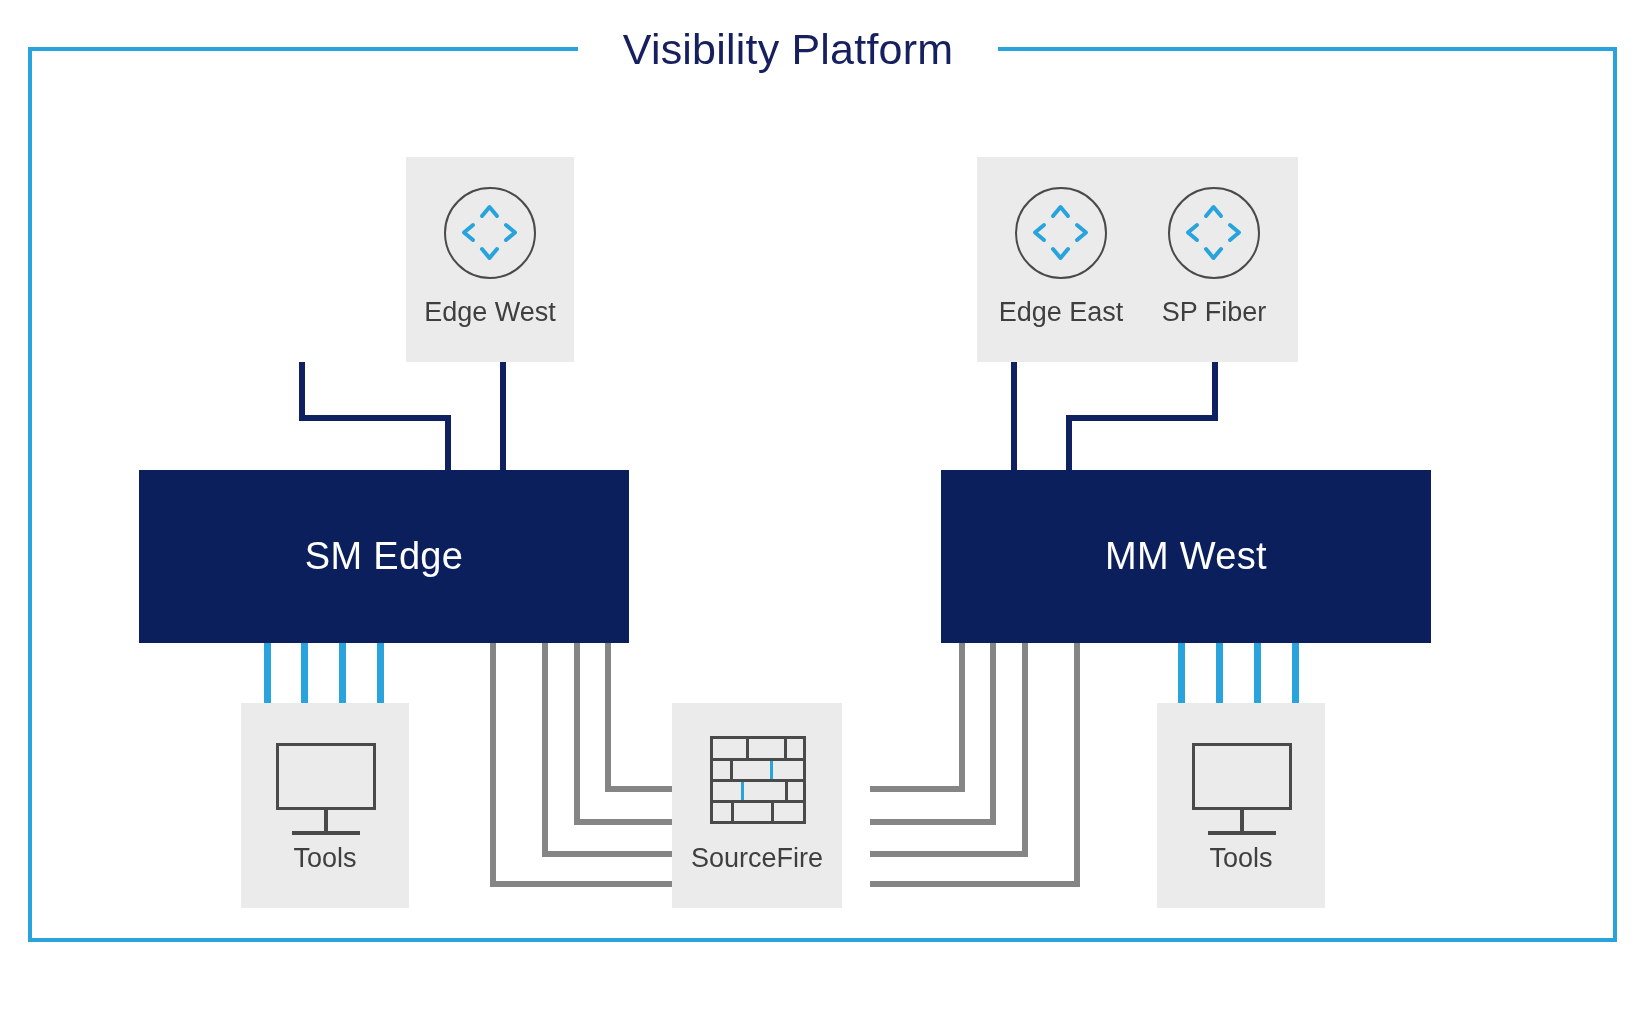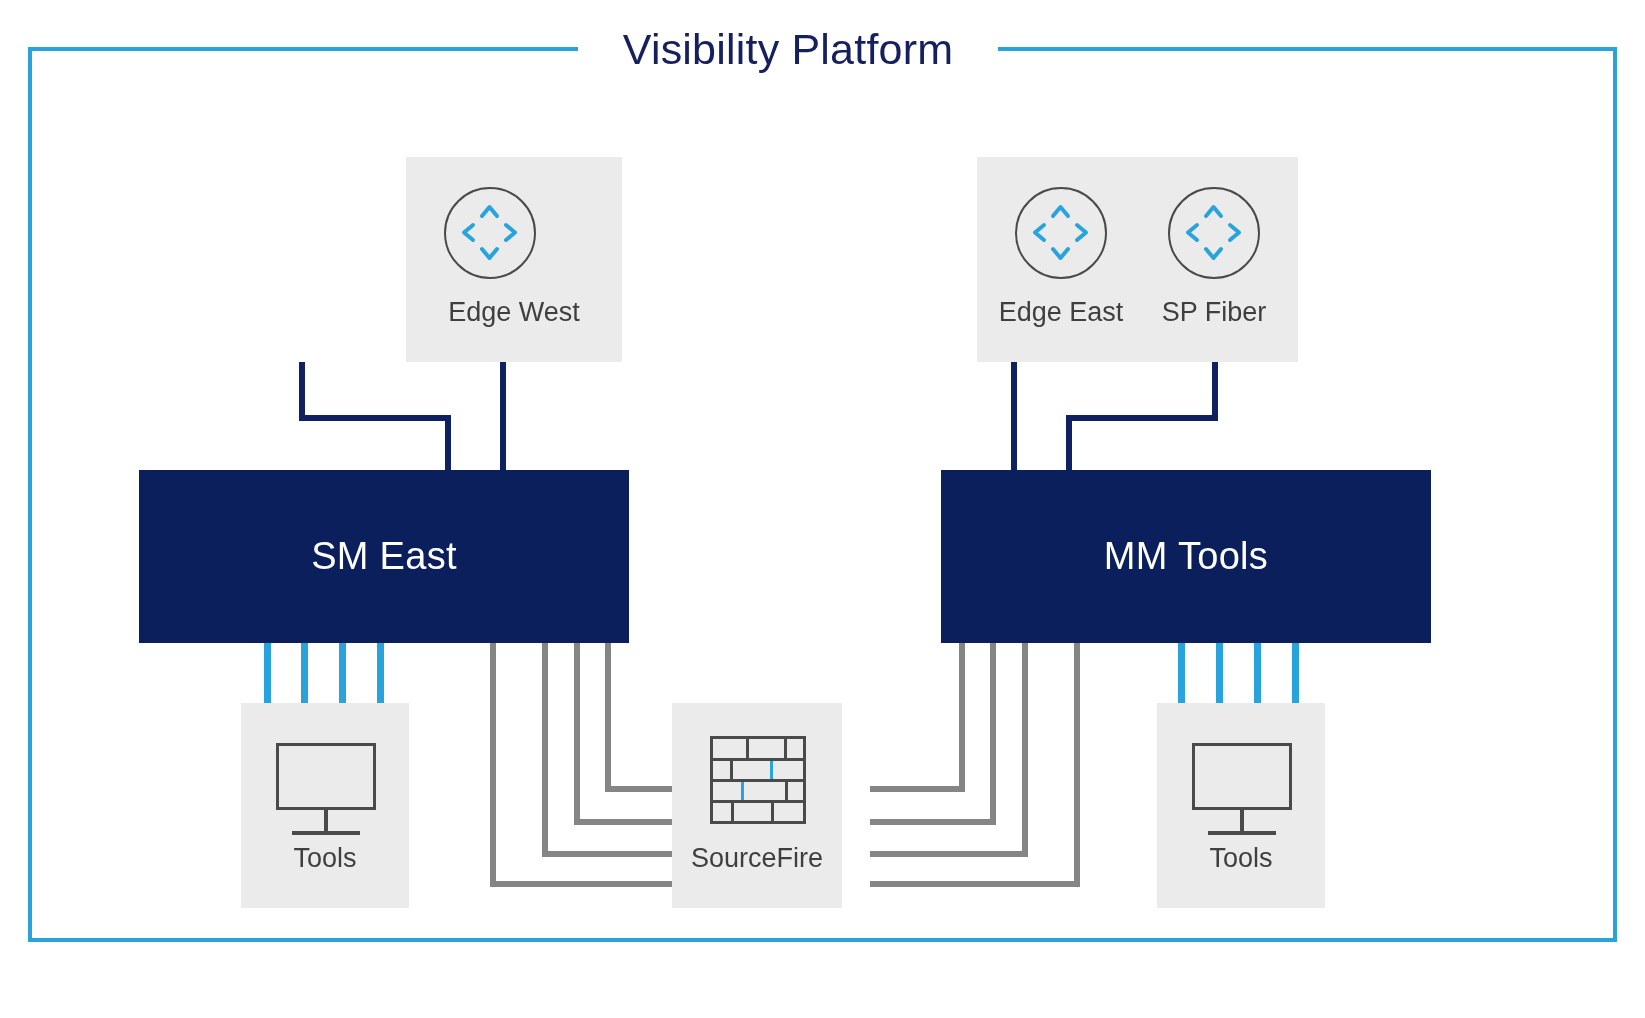--- a/index.html
+++ b/index.html
@@ -124,21 +124,21 @@
 </head>
 <body>
 
 <div id="canvas">
 
   <div class="frame"></div>
   <div class="frame-title-gap"></div>
   <div class="frame-title">Visibility Platform</div>
 
 
-  <div class="tile" style="left:406px; top:157px; width:168px; height:205px;padding-left:48px;">
+  <div class="tile" style="left:406px; top:157px; width:168px; height:205px;">
     <div class="router-icon" style="left:38px; top:30px;">
       <svg width="87" height="87" viewBox="0 0 87 87">
         <g stroke="#29a3dc" stroke-width="4" fill="none" stroke-linecap="round" stroke-linejoin="round">
           <polyline points="36,27 43.5,18 51,27"></polyline>
           <polyline points="36,60 43.5,69 51,60"></polyline>
           <polyline points="27,36 18,43.5 27,51"></polyline>
           <polyline points="60,36 69,43.5 60,51"></polyline>
         </g>
       </svg>
     </div>
@@ -179,25 +179,25 @@
 
   <div class="ln ln-navy" style="left:500px; top:362px; width:6px; height:109px;"></div>
 
   <div class="ln ln-navy" style="left:1011px; top:362px; width:6px; height:109px;"></div>
 
   <div class="ln ln-navy" style="left:1212px; top:362px; width:6px; height:58px;"></div>
   <div class="ln ln-navy" style="left:1066px; top:415px; width:152px; height:6px;"></div>
   <div class="ln ln-navy" style="left:1066px; top:415px; width:6px; height:56px;"></div>
 
   <div class="fiber-bar" style="left:139px; top:470px; width:490px; height:173px;">
-    <span>SM East</span>
+    <span>SM Edge</span>
   </div>
 
   <div class="fiber-bar" style="left:941px; top:470px; width:490px; height:173px;">
-    <span>MM Tools</span>
+    <span>MM West</span>
   </div>
 
   <div class="ln ln-blue" style="left:264px; top:643px; width:7px; height:62px;"></div>
   <div class="ln ln-blue" style="left:301px; top:643px; width:7px; height:62px;"></div>
   <div class="ln ln-blue" style="left:339px; top:643px; width:7px; height:62px;"></div>
   <div class="ln ln-blue" style="left:377px; top:643px; width:7px; height:62px;"></div>
 
   <div class="ln ln-blue" style="left:1178px; top:643px; width:7px; height:62px;"></div>
   <div class="ln ln-blue" style="left:1216px; top:643px; width:7px; height:62px;"></div>
   <div class="ln ln-blue" style="left:1254px; top:643px; width:7px; height:62px;"></div>

